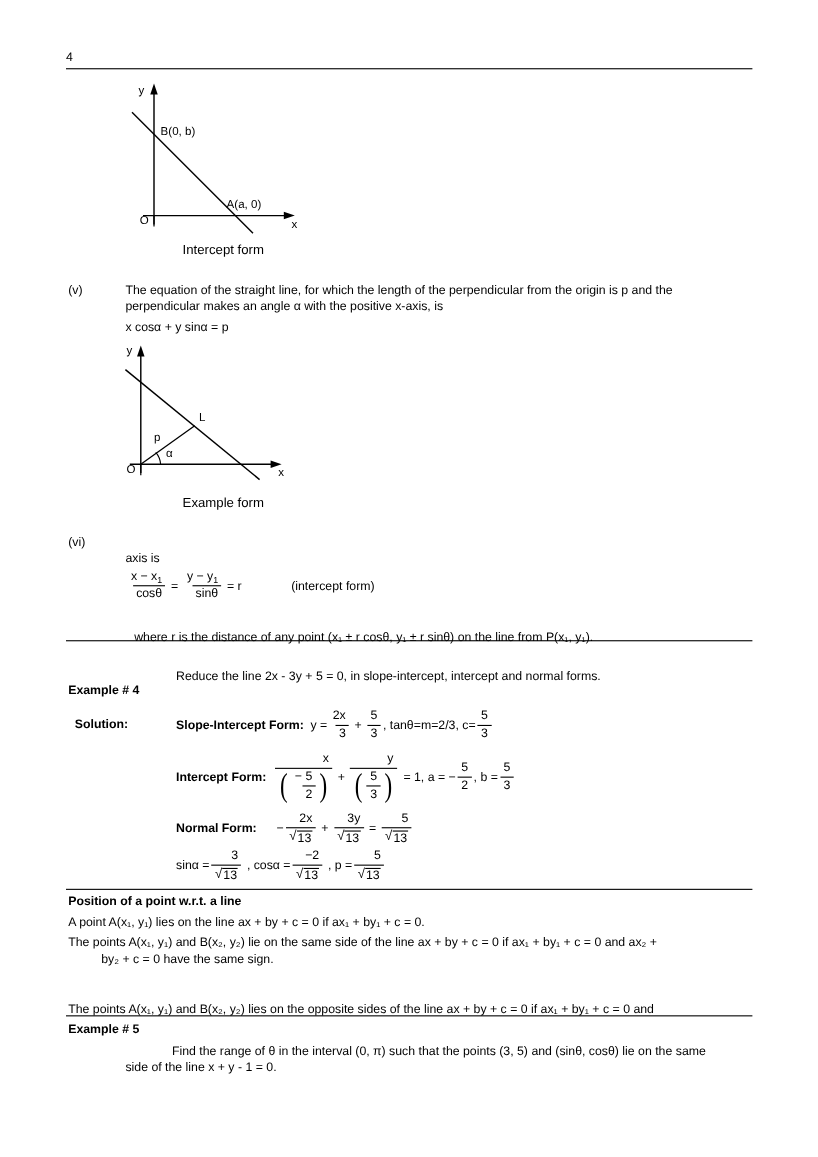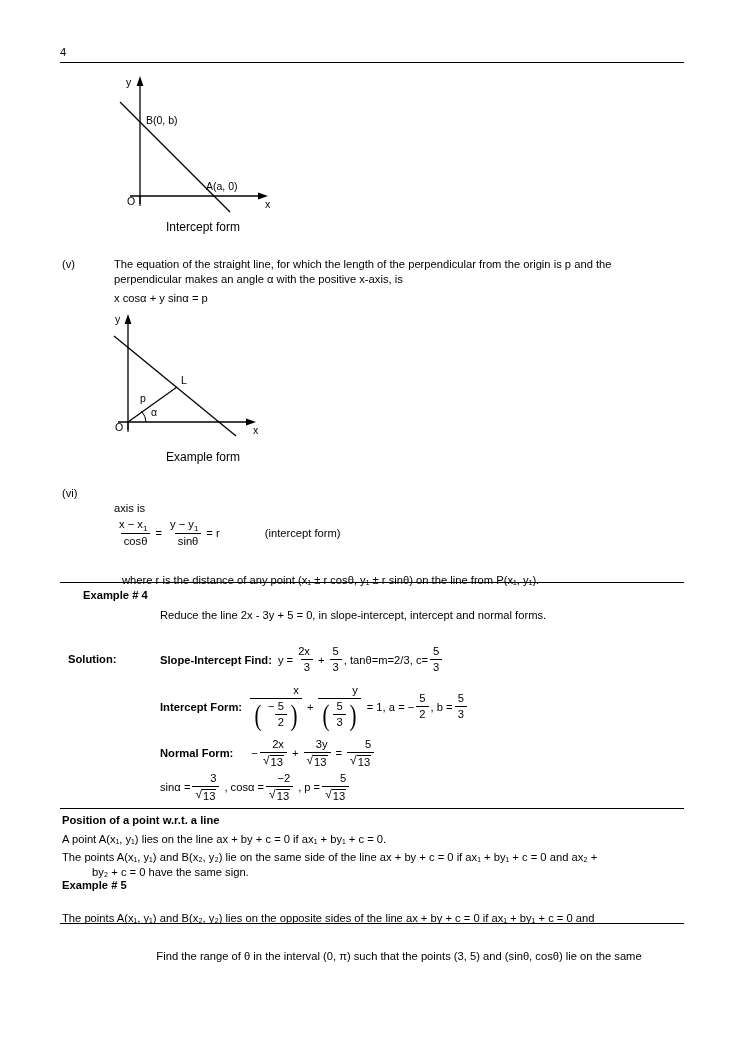--- a/index.html
+++ b/index.html
@@ -180,27 +180,27 @@
       <span class="num"><span>y − y</span><sub>1</sub></span>
       <span class="den">sinθ</span>
     </span>
     <span class="op">= r</span>
     <span style="padding-left:42px;">(intercept form)</span>
   </div>
 
   <div class="abs txt" style="left:122px; top:554px; width:570px;margin-top:19px;">where r is the distance of any point (x₁ ± r cosθ, y₁ ± r sinθ) on the line from P(x₁, y₁).</div>
 
   <div class="abs rule" style="top:582px;"></div>
-  <div class="abs txt bold" style="left:62px; top:588px;margin-left:21px;">Example # 4</div>
+  <div class="abs txt bold" style="left:62px; top:621px;">Example # 4</div>
   <div class="abs txt" style="left:160px; top:608px; width:524px;">Reduce the line 2x - 3y + 5 = 0, in slope-intercept, intercept and normal forms.</div>
 
   <div class="abs txt bold" style="left:68px; top:652px;">Solution:</div>
 
   <div class="abs mrow" style="left:160px; top:645px;">
-    <span class="bold">Slope-Intercept Find:</span>
+    <span class="bold">Slope-Intercept Form:</span>
     <span style="padding-left:6px;">y =</span>
     <span class="frac">
       <span class="num">2x</span>
       <span class="den">3</span>
     </span>
     <span class="op">+</span>
     <span class="frac">
       <span class="num">5</span>
       <span class="den">3</span>
     </span>
@@ -322,16 +322,17 @@
   </div>
 
   <div class="abs rule" style="top:808px;"></div>
   <div class="abs txt bold" style="left:62px; top:813px;">Position of a point w.r.t. a line</div>
   <div class="abs txt" style="left:62px; top:832px; width:622px;">A point A(x₁, y₁) lies on the line ax + by + c = 0 if ax₁ + by₁ + c = 0.</div>
   <div class="abs txt" style="left:62px; top:850px; width:622px;">The points A(x₁, y₁) and B(x₂, y₂) lie on the same side of the line ax + by + c = 0 if ax₁ + by₁ + c = 0 and ax₂ +</div>
   <div class="abs txt" style="left:92px; top:865px; width:592px;">by₂ + c = 0 have the same sign.</div>
   <div class="abs txt" style="left:62px; top:911px; width:622px;">The points A(x₁, y₁) and B(x₂, y₂) lies on the opposite sides of the line ax + by + c = 0 if ax₁ + by₁ + c = 0 and</div>
 
   <div class="abs rule" style="top:923px;"></div>
-  <div class="abs txt bold" style="left:62px; top:878px;">Example # 5</div>
+  <div class="abs txt bold" style="left:62px; top:929px;">Example # 5</div>
   <div class="abs txt" style="left:114px; top:949px; width:570px;text-align:center;">Find the range of θ in the interval (0, π) such that the points (3, 5) and (sinθ, cosθ) lie on the same</div>
+  <div class="abs txt" style="left:114px; top:964px; width:570px;">side of the line x + y - 1 = 0.</div>
 
 </div>
 
 </body></html>

